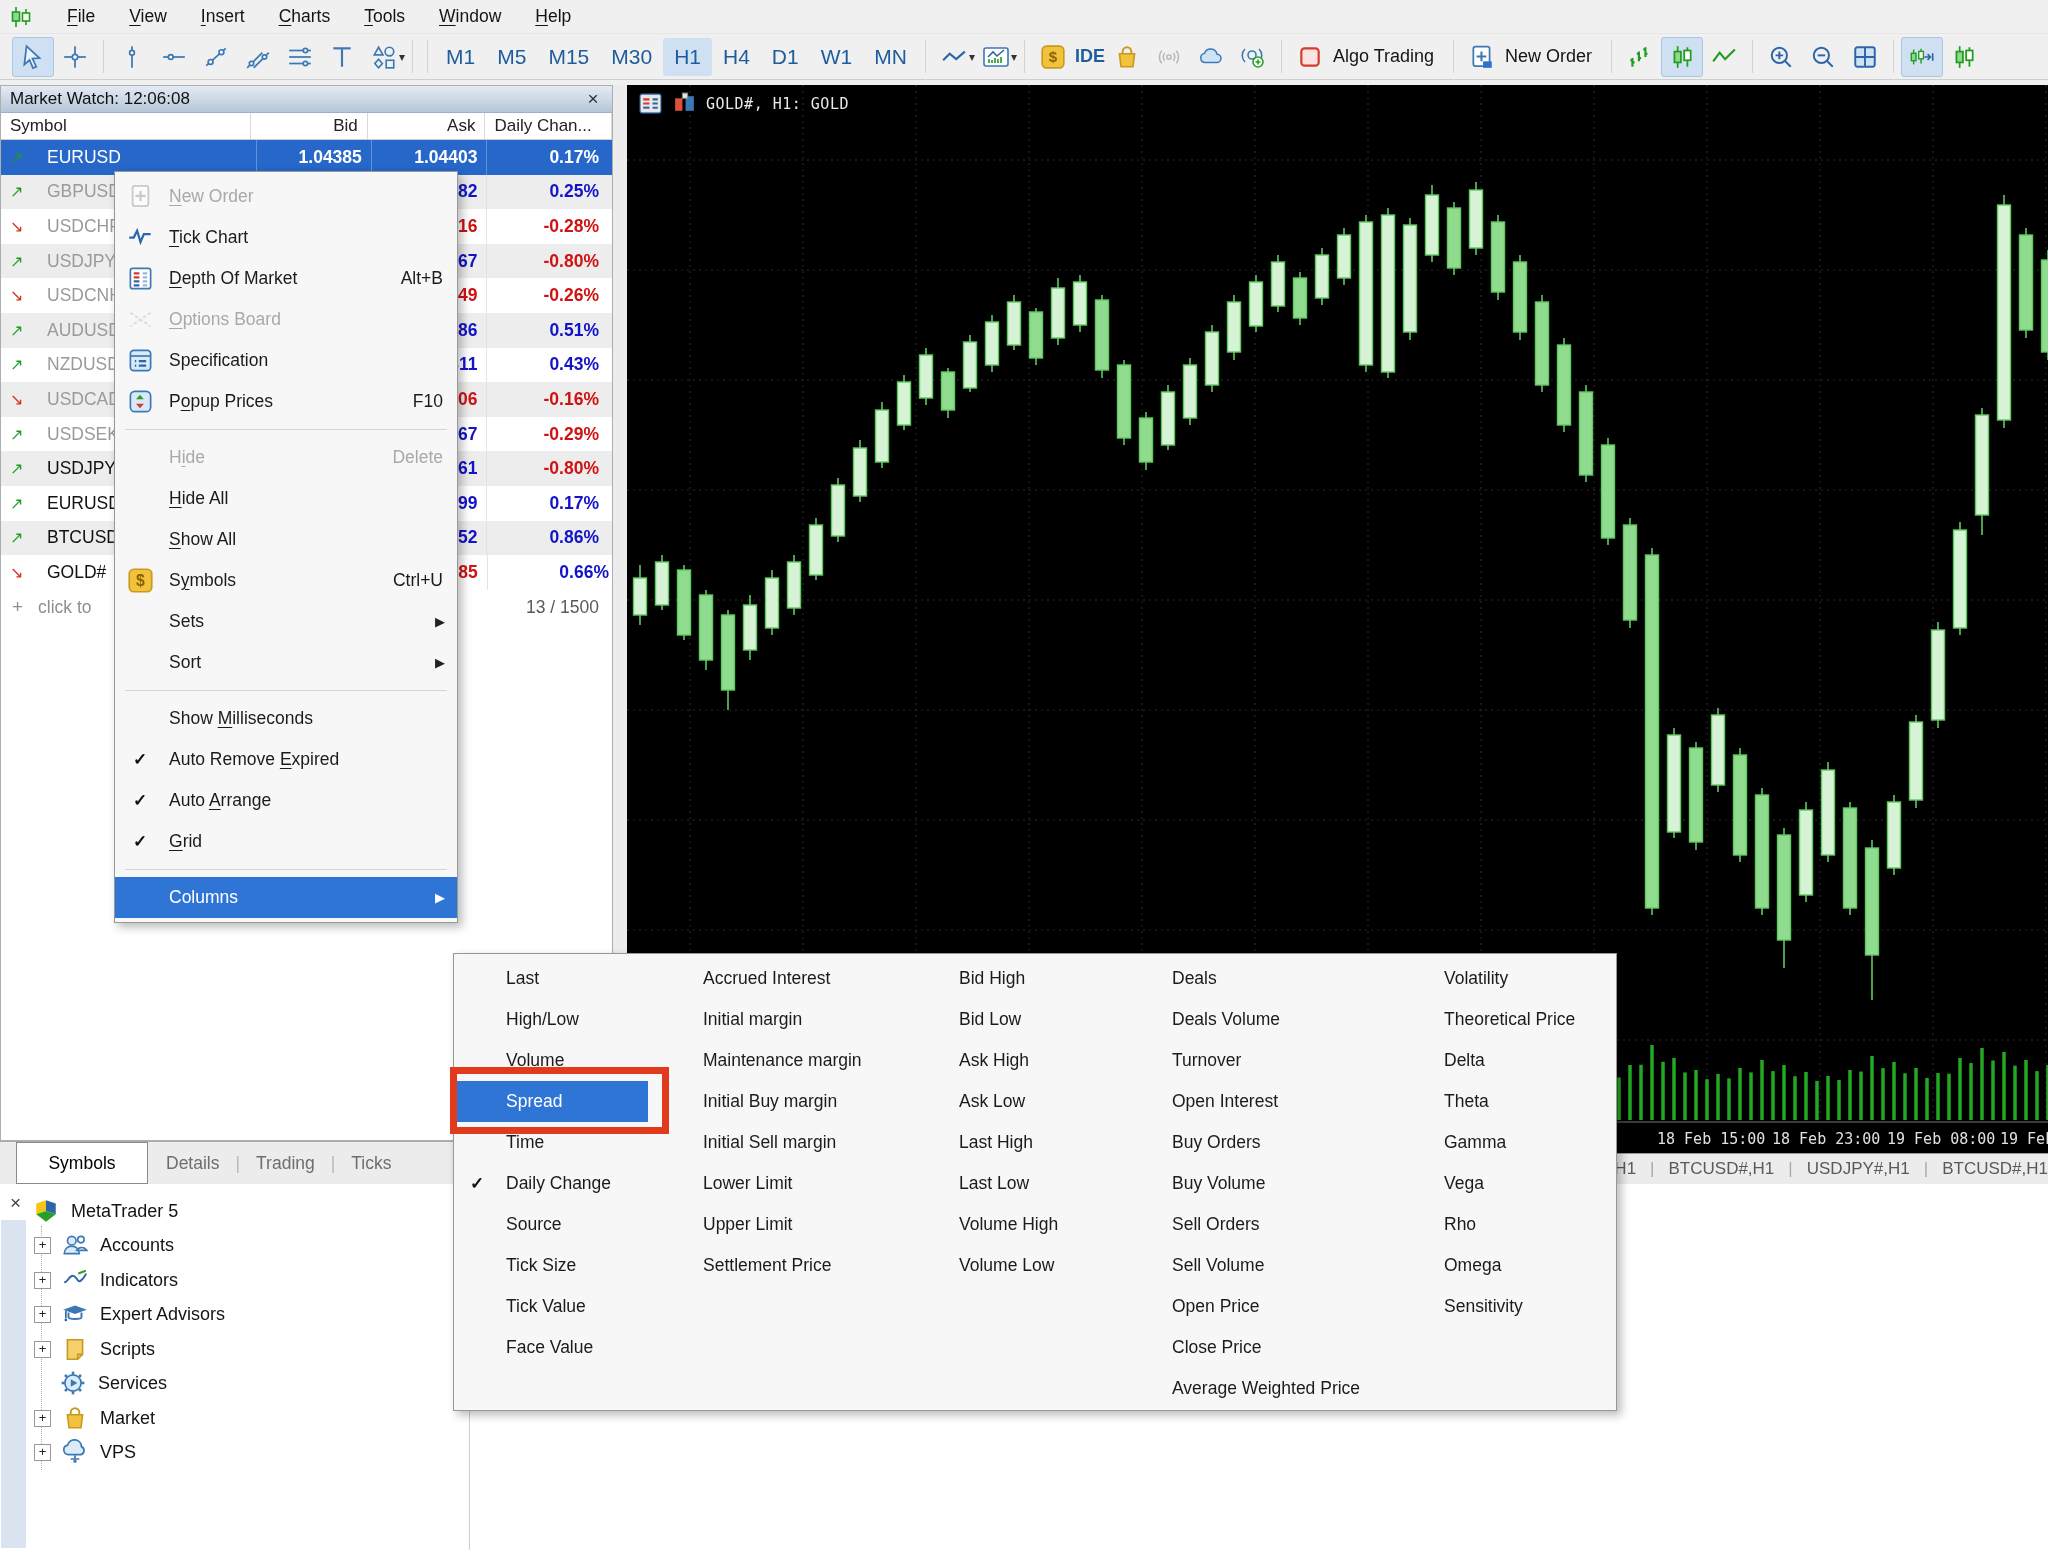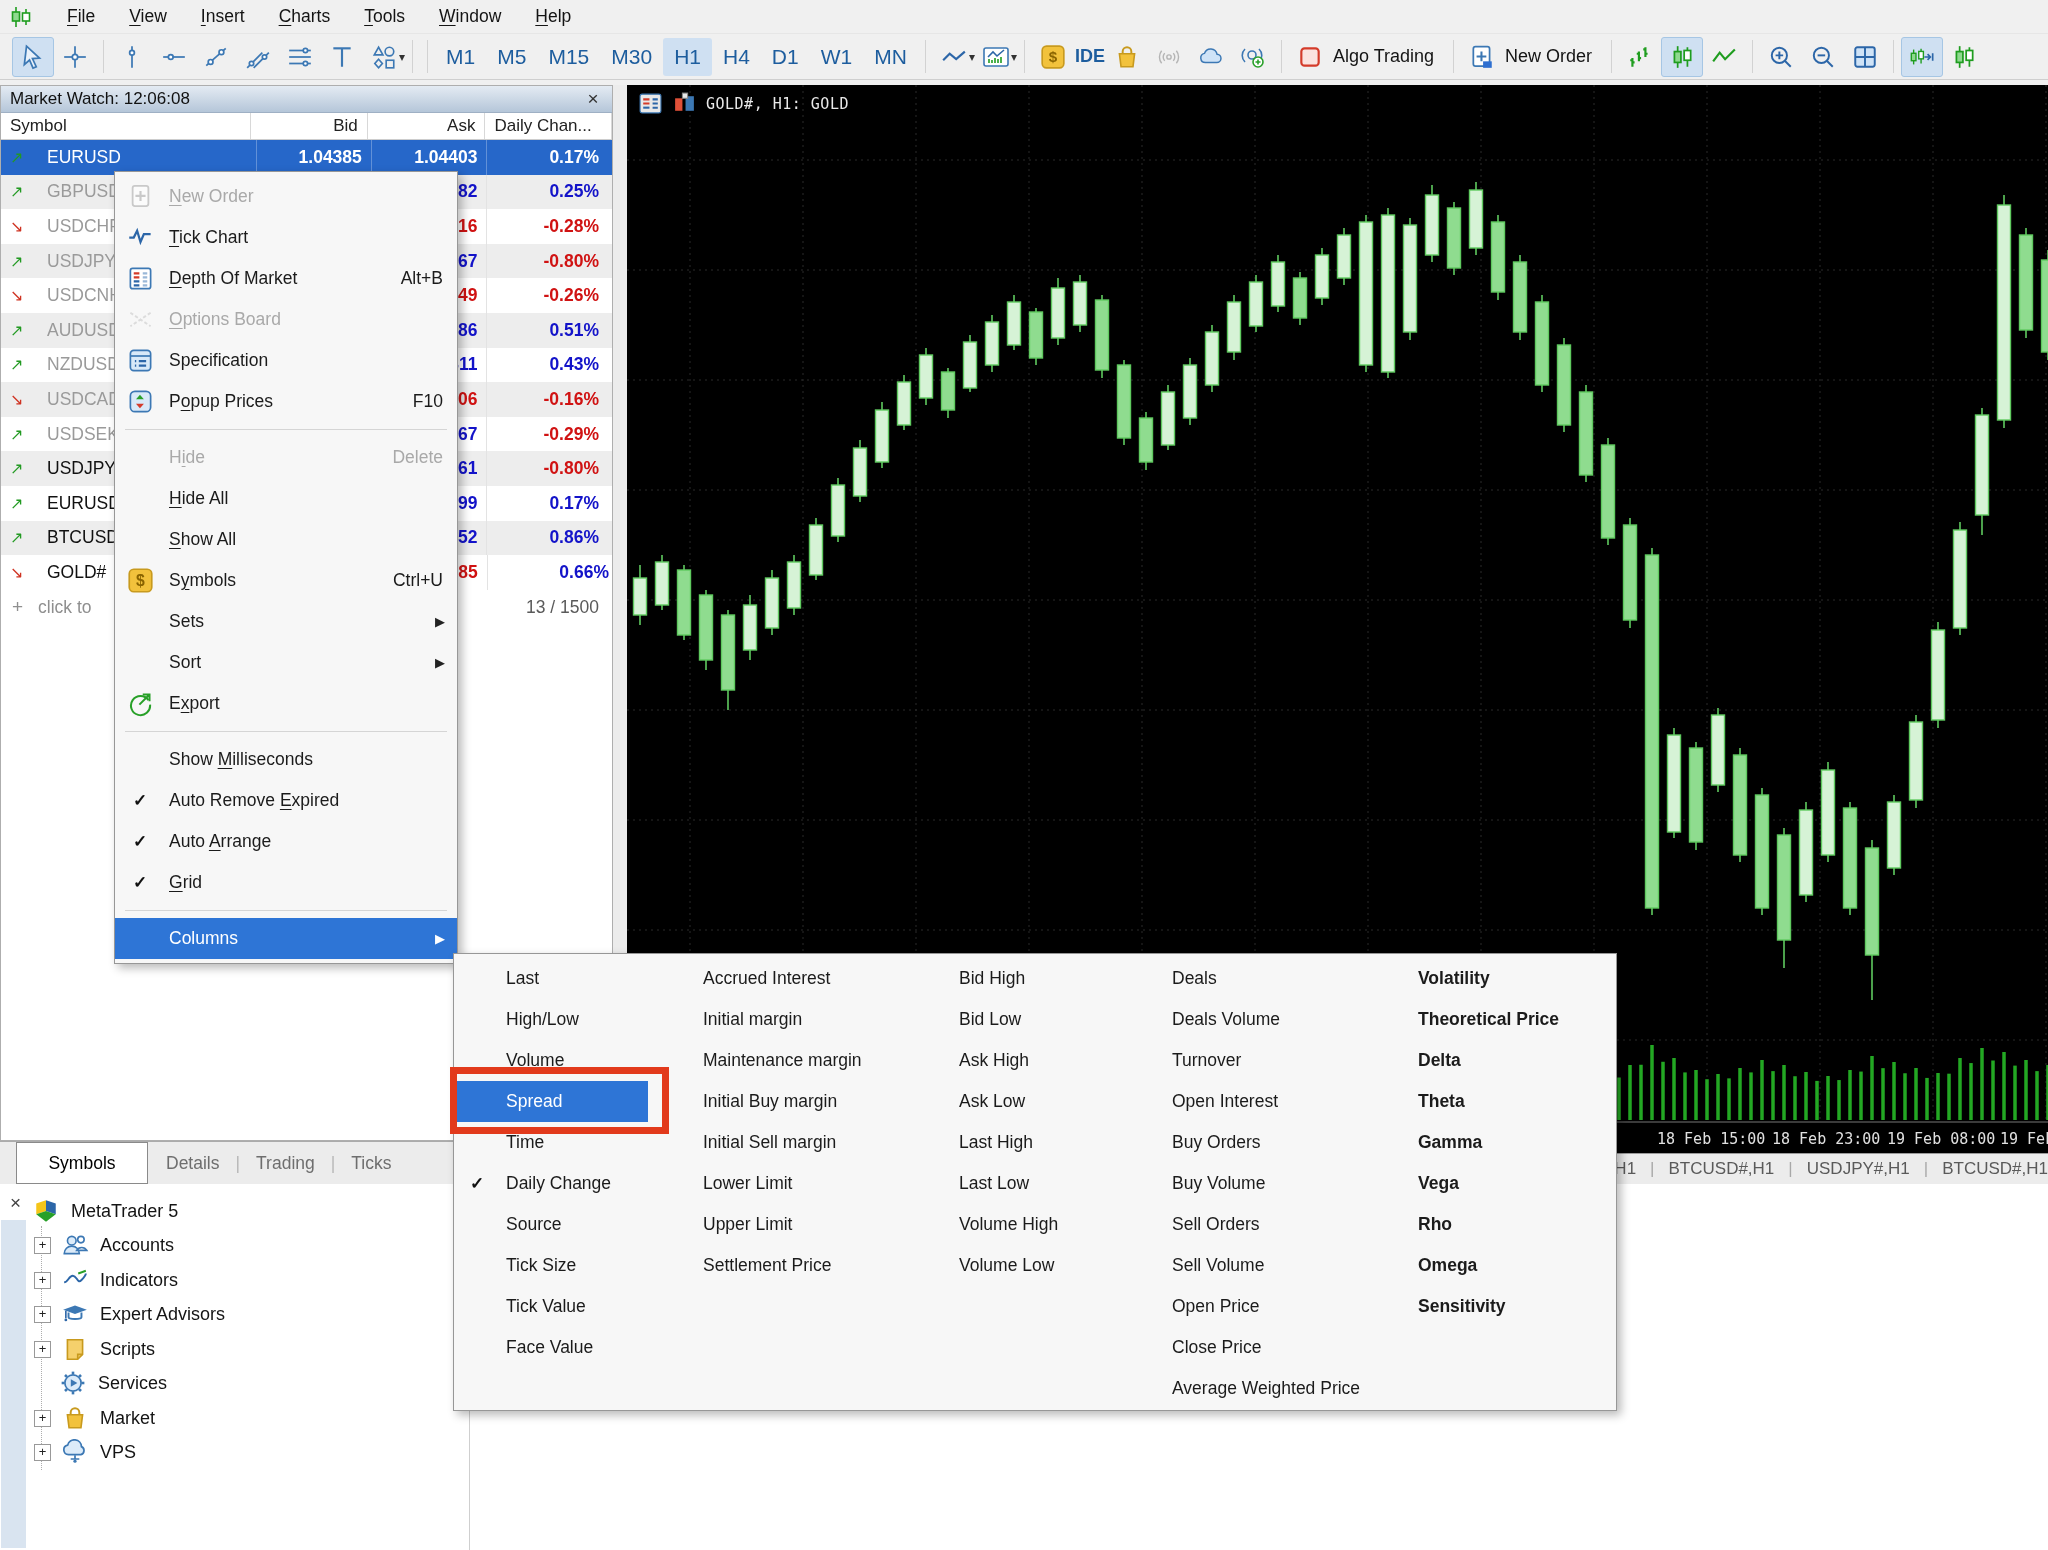--- a/index.html
+++ b/index.html
@@ -978,29 +978,20 @@
         <span class="sc">Ctrl+U</span>
       </div>
       <div class="mi">
         <span>Sets</span>
         <span class="sub">▶</span>
       </div>
       <div class="mi">
         <span>Sort</span>
         <span class="sub">▶</span>
       </div>
-      <div class="mi">
-        <span class="ic">
-          <svg viewBox="0 0 24 24" fill="none" stroke="#28a028" stroke-width="1.8">
-            <path d="M19 9 A8.5 8.5 0 1 0 20.5 13"></path>
-            <path d="M11 13 L20 4 M14 4 h6 v6"></path>
-          </svg>
-        </span>
-        <span>E<u>x</u>port</span>
-      </div>
       <div class="msep"></div>
       <div class="mi">
         <span>Show <u>M</u>illiseconds</span>
       </div>
       <div class="mi">
         <span class="ck">✓</span>
         <span>Auto Remove <u>E</u>xpired</span>
       </div>
       <div class="mi">
         <span class="ck">✓</span>
@@ -1131,21 +1122,21 @@
         <div class="si">
           <span>Open Price</span>
         </div>
         <div class="si">
           <span>Close Price</span>
         </div>
         <div class="si">
           <span>Average Weighted Price</span>
         </div>
       </div>
-      <div class="scol" style="left: 912px; width: 222px; font-weight: bold;">
+      <div class="scol" style="left: 938px; width: 222px;">
         <div class="si">
           <span>Volatility</span>
         </div>
         <div class="si">
           <span>Theoretical Price</span>
         </div>
         <div class="si">
           <span>Delta</span>
         </div>
         <div class="si">

